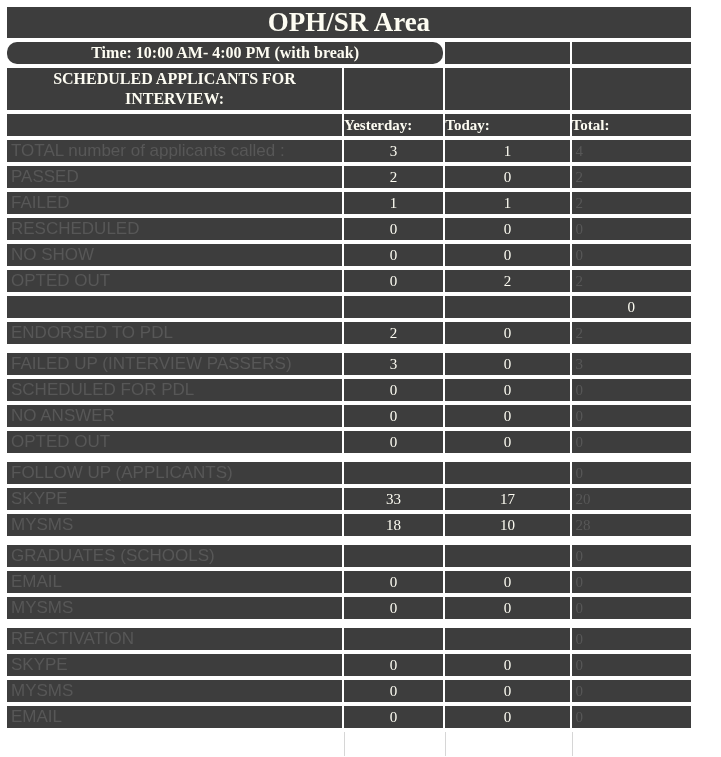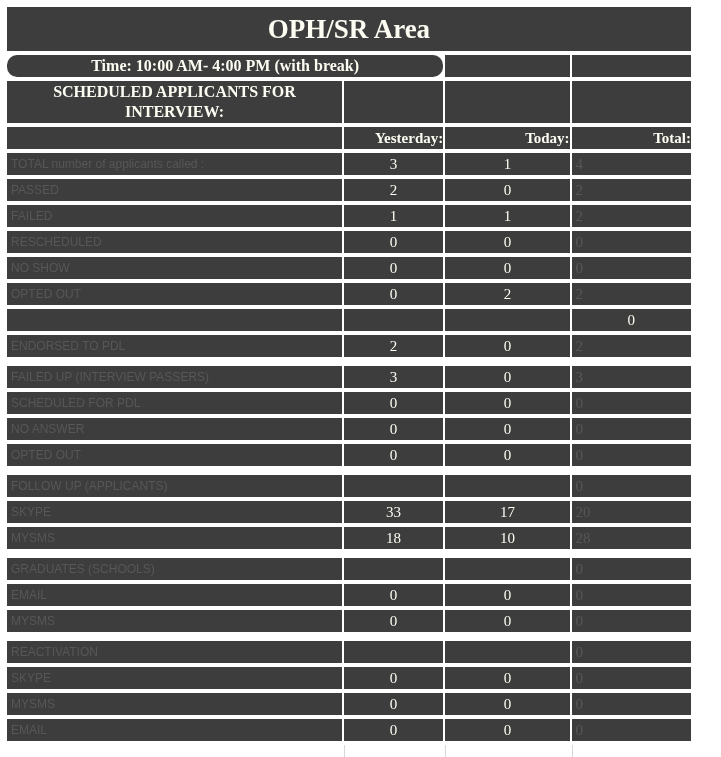--- a/index.html
+++ b/index.html
@@ -27,41 +27,41 @@
     background:var(--cell-bg);
     height:22px;
     overflow:hidden;
     white-space:nowrap;
     vertical-align:middle;
     padding:0;
   }
   .title-cell{
     font-family:"Liberation Serif","DejaVu Serif",serif;
     font-weight:bold;font-size:27px;
-    color:var(--bright);text-align:center;height:44px;
+    color:var(--bright);text-align:center;height:31px;
   }
   .time-cell{
     font-family:"Liberation Serif","DejaVu Serif",serif;
     font-weight:bold;font-size:16px;
     color:var(--bright);text-align:center;height:19px;border-radius:10px;
   }
   .section-cell{
     font-family:"Liberation Serif","DejaVu Serif",serif;
     font-weight:bold;font-size:16px;
     color:var(--bright);text-align:center;height:42px;
     white-space:normal;
   }
   .section-inner{max-width:300px;margin:0 auto;line-height:1.25;}
   .colhead{
     font-family:"Liberation Serif","DejaVu Serif",serif;
     font-weight:bold;font-size:15px;
-    color:var(--bright);text-align:right;height:21px;margin-top:37px;
+    color:var(--bright);text-align:left;height:21px;margin-top:37px;
   }
   .label-cell{
-    font-size:12px;color:var(--muted);
+    font-size:17px;color:var(--muted);
     text-align:left;padding-left:4px;
   }
   .num-cell{
     font-family:"Liberation Serif","DejaVu Serif",serif;
     font-size:15px;color:var(--bright);text-align:center;
   }
   .total-cell{
     font-family:"Liberation Serif","DejaVu Serif",serif;
     font-size:15px;color:var(--muted);
     text-align:left;padding-left:4px;

